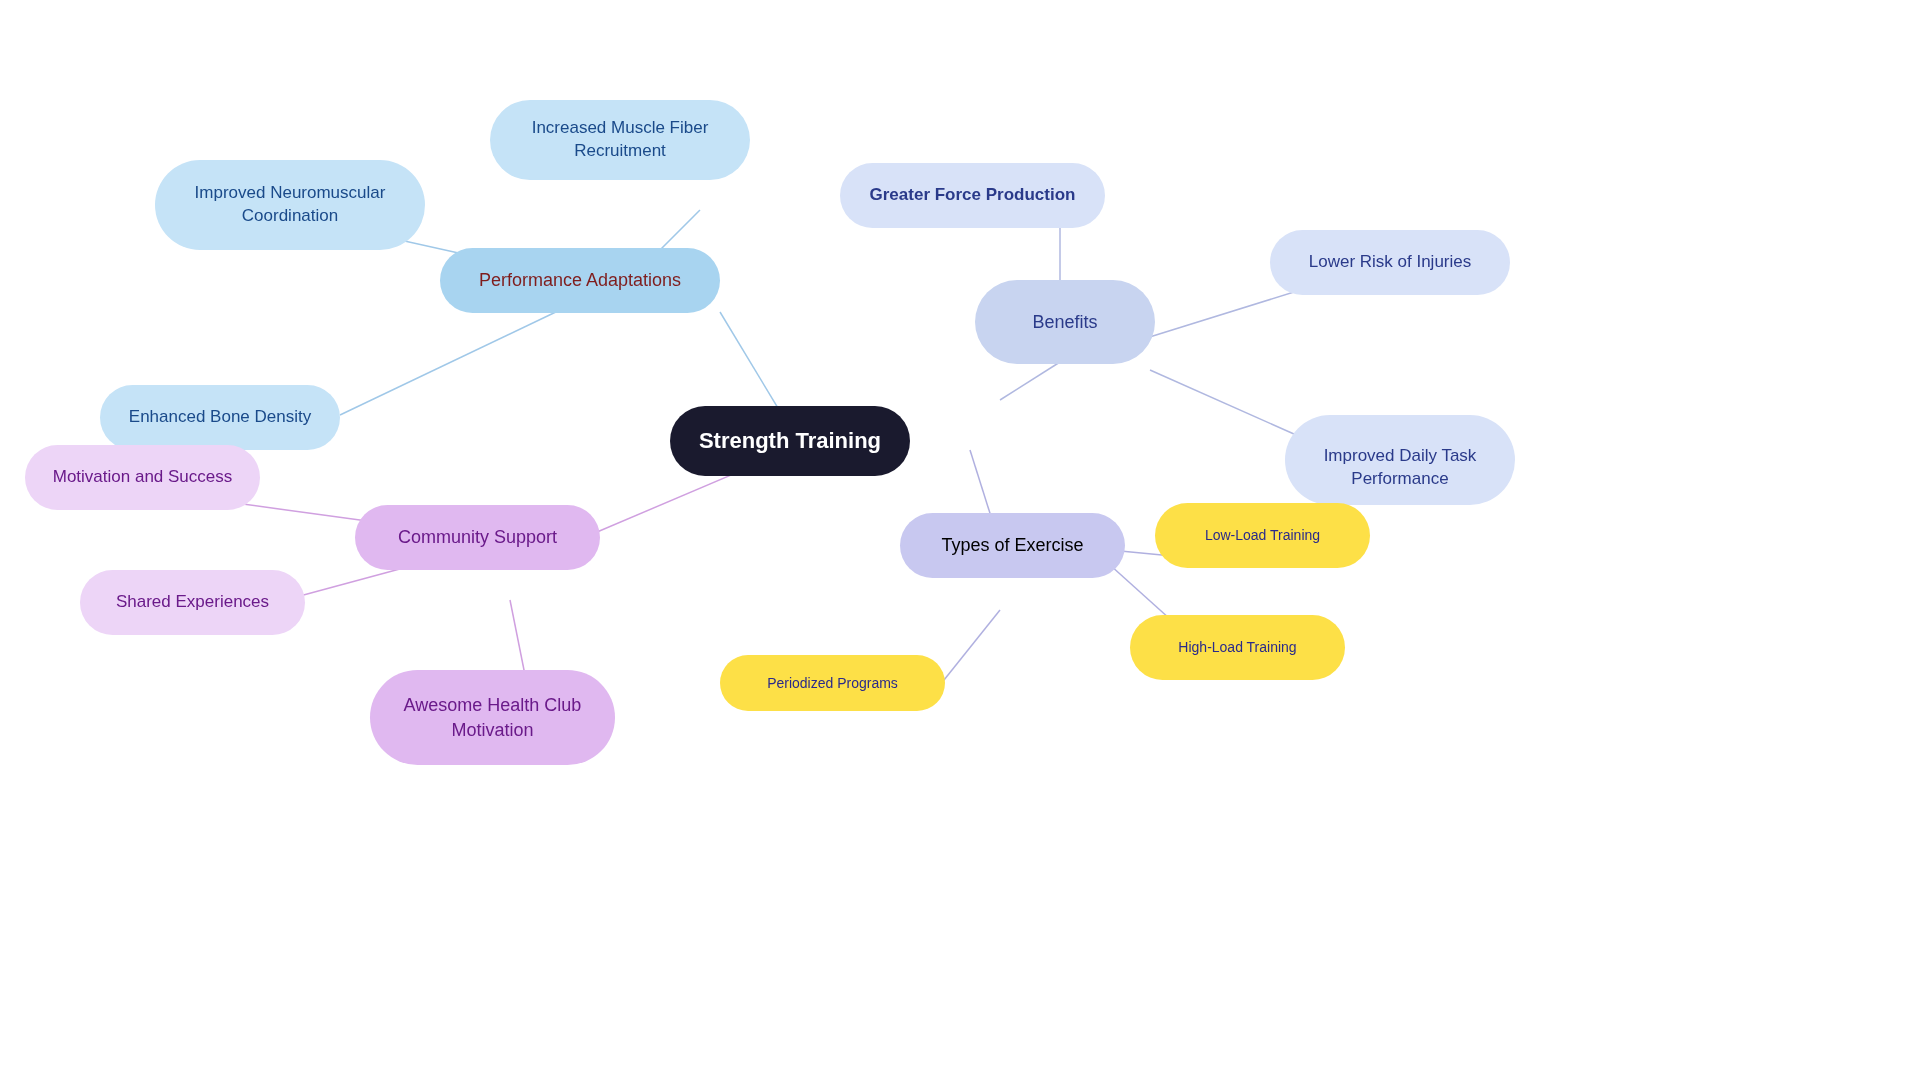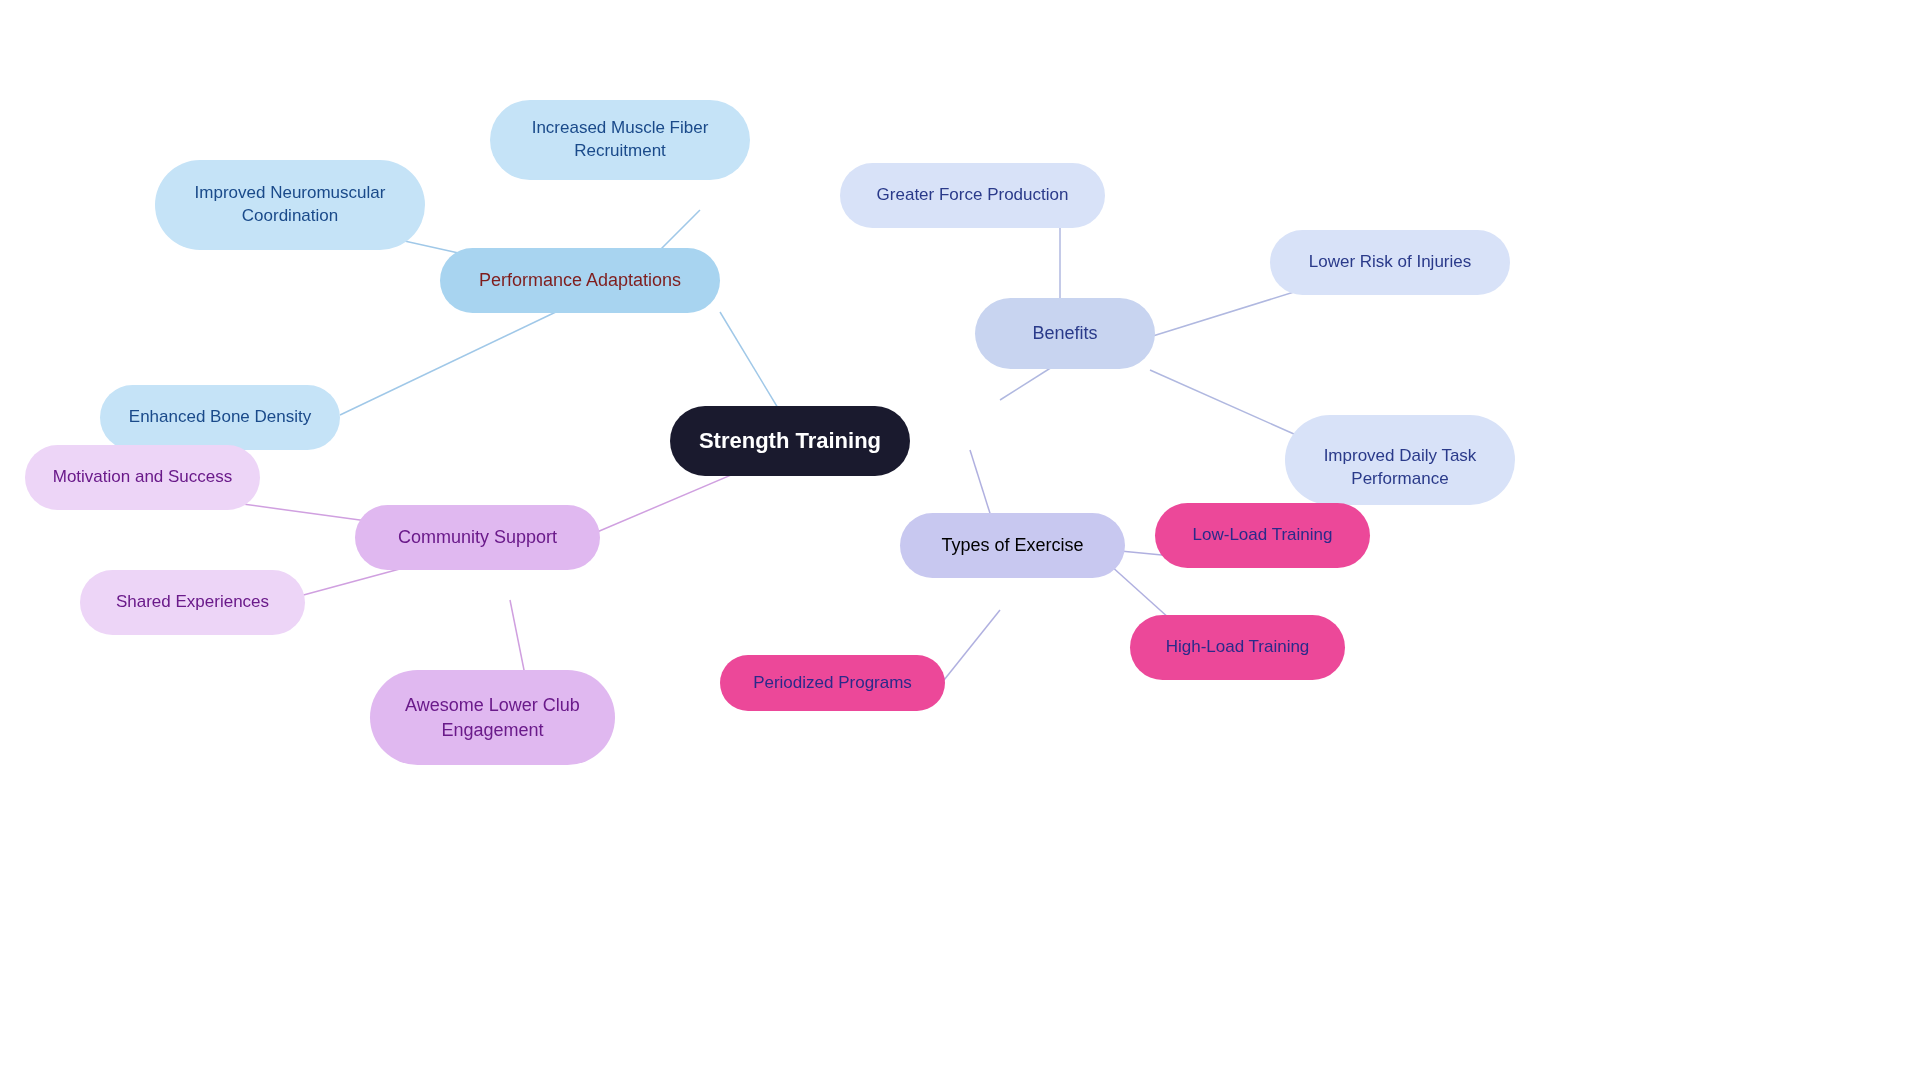--- a/index.html
+++ b/index.html
@@ -80,23 +80,23 @@
       font-size: 17px;
     }
 
     
     .node-lavender-mid {
       background: #c8c8f0;
       color: #000000;
       font-size: 18px;
     }
     .node-lavender-light {
-      background: #ec4899;
+      background: #fde047;
       color: #2a2a8a;
-      font-size: 17px;
+      font-size: 14px;
     }
   </style>
 </head>
 <body>
 
 <svg class="connections" id="svg-lines">
 
   <line x1="790" y1="428" x2="720" y2="312" stroke="#a0c8e8" stroke-width="1.5"></line>
 
   <line x1="630" y1="280" x2="700" y2="210" stroke="#a0c8e8" stroke-width="1.5"></line>
@@ -135,25 +135,25 @@
 </div>
 
 <div class="node node-blue-light" style="left: 155px; top: 160px; width: 270px; height: 90px;">
   <span>Improved Neuromuscular Coordination</span>
 </div>
 
 <div class="node node-blue-light" style="left: 100px; top: 385px; width: 240px; height: 65px;">
   <span>Enhanced Bone Density</span>
 </div>
 
-<div class="node node-periwinkle-mid" style="left: 975px; top: 298px; width: 180px; height: 71px;">
+<div class="node node-periwinkle-mid" style="left: 975px; top: 280px; width: 180px; height: 84px;">
   <span>Benefits</span>
 </div>
 
-<div class="node node-periwinkle-light" style="left: 840px; top: 163px; width: 265px; height: 65px;">
+<div class="node node-periwinkle-light" style="left: 840px; top: 163px; width: 265px; height: 65px; font-weight: bold;">
   <span>Greater Force Production</span>
 </div>
 
 <div class="node node-periwinkle-light" style="left: 1270px; top: 230px; width: 240px; height: 65px;">
   <span>Lower Risk of Injuries</span>
 </div>
 
 <div class="node node-periwinkle-light" style="left: 1285px; top: 415px; width: 230px; height: 90px; align-items: flex-end;">
   <span>Improved Daily Task Performance</span>
 </div>
@@ -164,21 +164,21 @@
 
 <div class="node node-purple-light" style="left: 25px; top: 445px; width: 235px; height: 65px;">
   <span>Motivation and Success</span>
 </div>
 
 <div class="node node-purple-light" style="left: 80px; top: 570px; width: 225px; height: 65px;">
   <span>Shared Experiences</span>
 </div>
 
 <div class="node node-purple-mid" style="left: 370px; top: 670px; width: 245px; height: 95px;">
-  <span>Awesome Lower Club Engagement</span>
+  <span>Awesome Health Club Motivation</span>
 </div>
 
 <div class="node node-lavender-mid" style="left: 900px; top: 513px; width: 225px; height: 65px;">
   <span>Types of Exercise</span>
 </div>
 
 <div class="node node-lavender-light" style="left: 1155px; top: 503px; width: 215px; height: 65px;">
   <span>Low-Load Training</span>
 </div>
 

